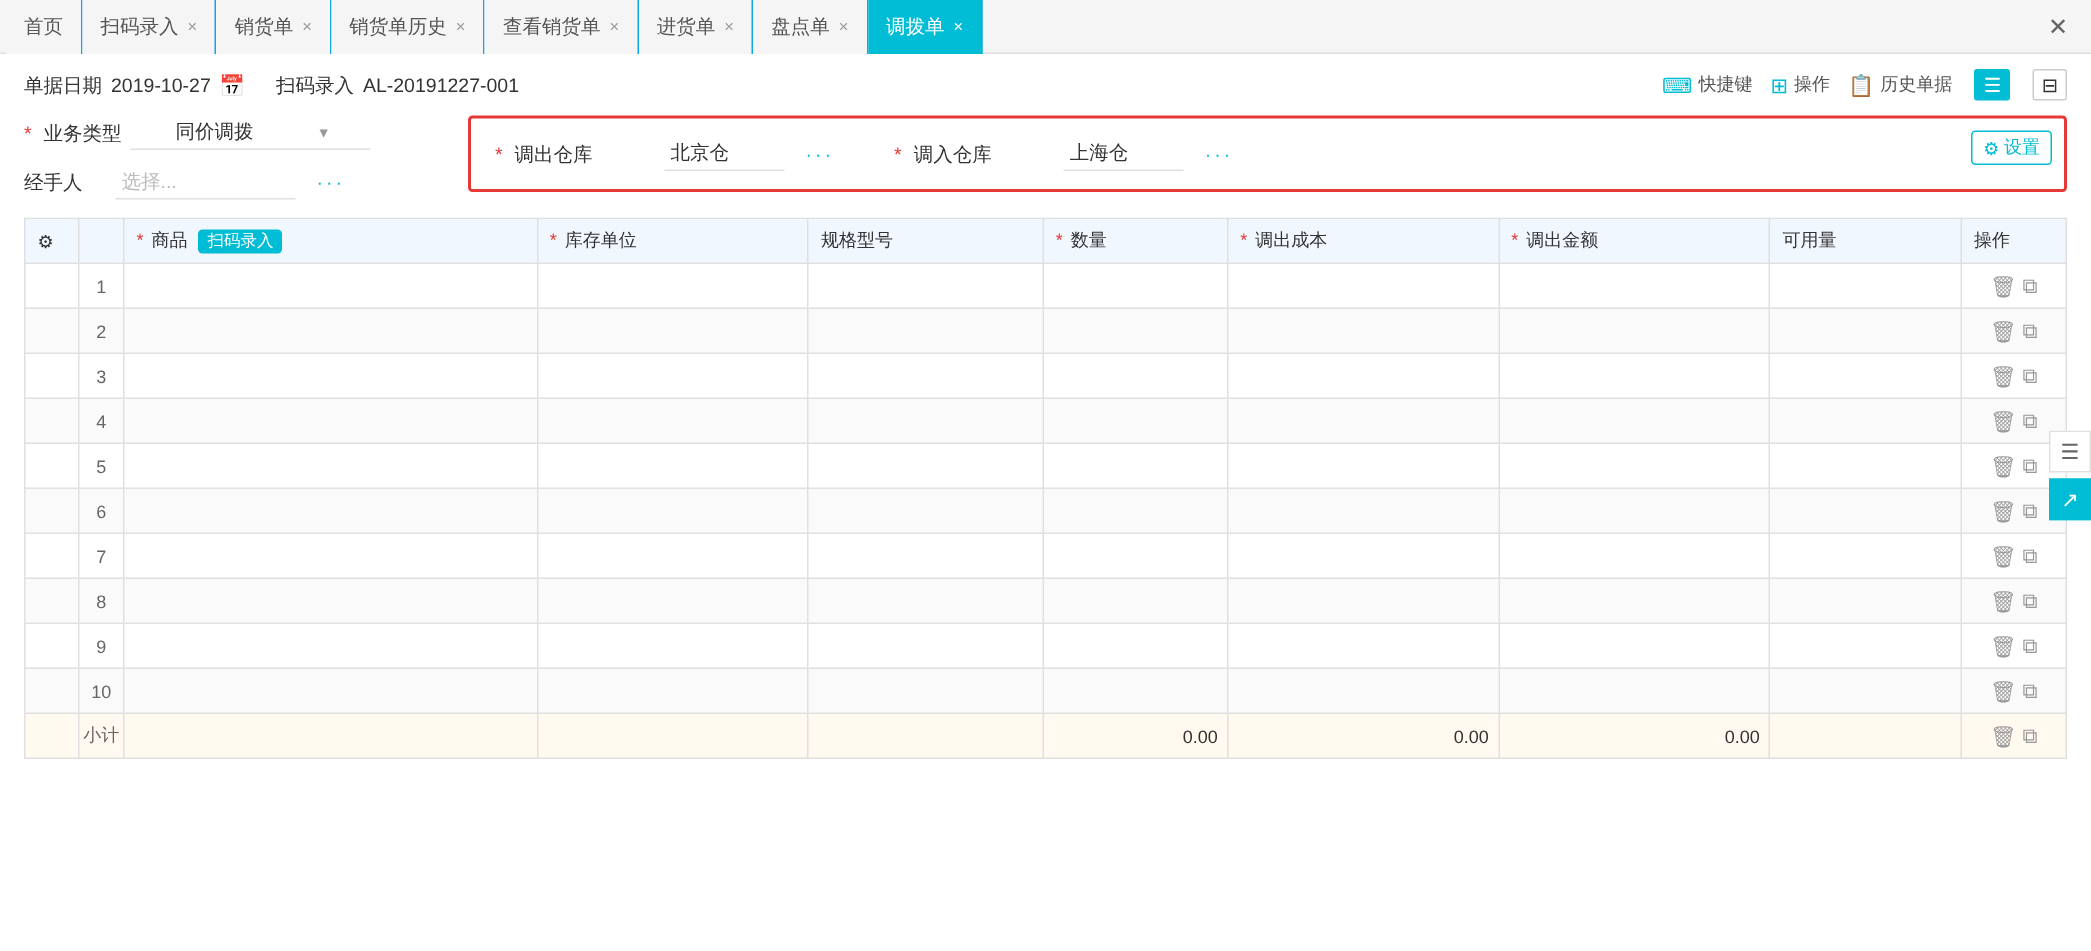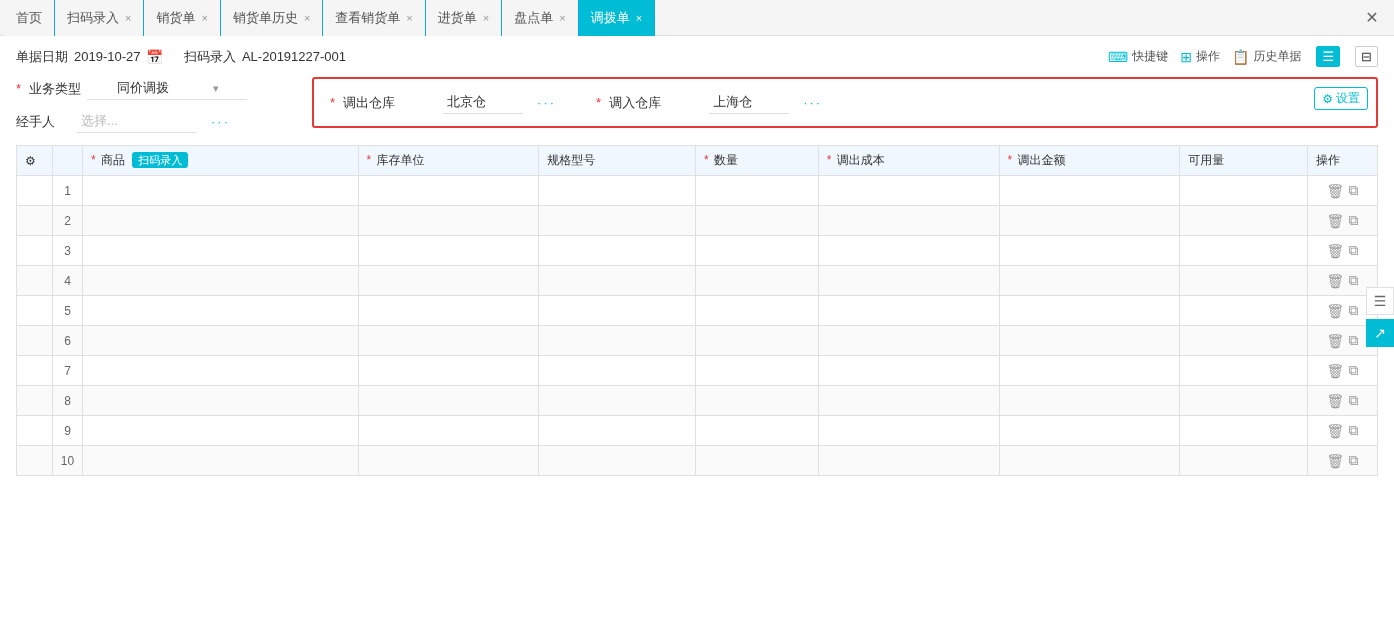--- a/index.html
+++ b/index.html
@@ -599,20 +599,37 @@
       <td style="text-align:right;padding-right:6px;"></td>
       <td style="text-align:right;padding-right:6px;"></td>
       <td></td>
       <td class="col-ops">
         <div class="op-icons">
           <span class="op-icon" title="删除">🗑</span>
           <span class="op-icon" title="复制">⧉</span>
         </div>
       </td>
     </tr>
+          <tr class="subtotal-row">
+      <td class="row-num"></td>
+      <td class="row-num"><span style="font-size:12px;color:#666;">小计</span></td>
+      <td style="cursor:pointer;"></td>
+      <td></td>
+      <td></td>
+      <td style="text-align:right;padding-right:6px;">0.00</td>
+      <td style="text-align:right;padding-right:6px;">0.00</td>
+      <td style="text-align:right;padding-right:6px;">0.00</td>
+      <td></td>
+      <td class="col-ops">
+        <div class="op-icons">
+          <span class="op-icon" title="删除">🗑</span>
+          <span class="op-icon" title="复制">⧉</span>
+        </div>
+      </td>
+    </tr>
         </tbody>
     </table>
   </div>
 
 </div>
 
 <div class="right-float">
   <div class="float-btn">☰</div>
   <div class="float-btn green">↗</div>
 </div>

